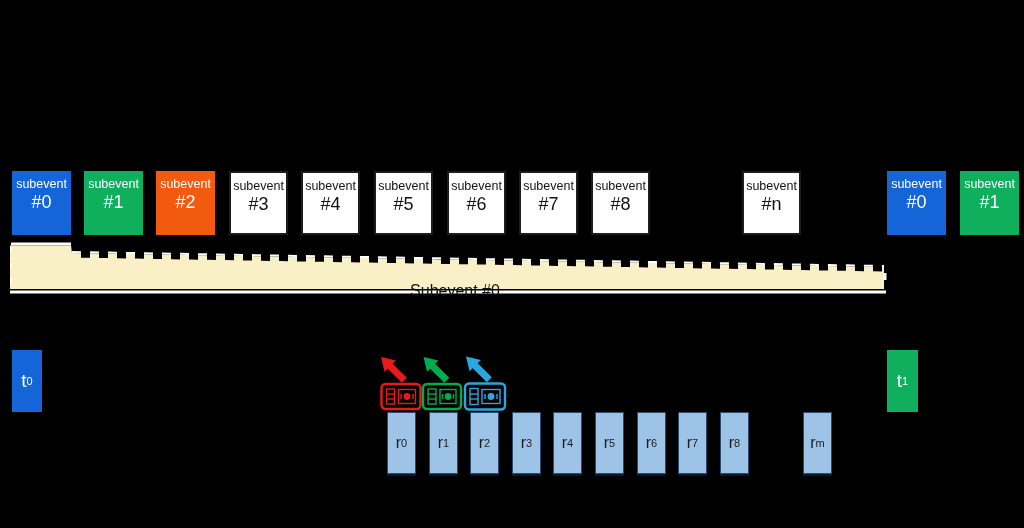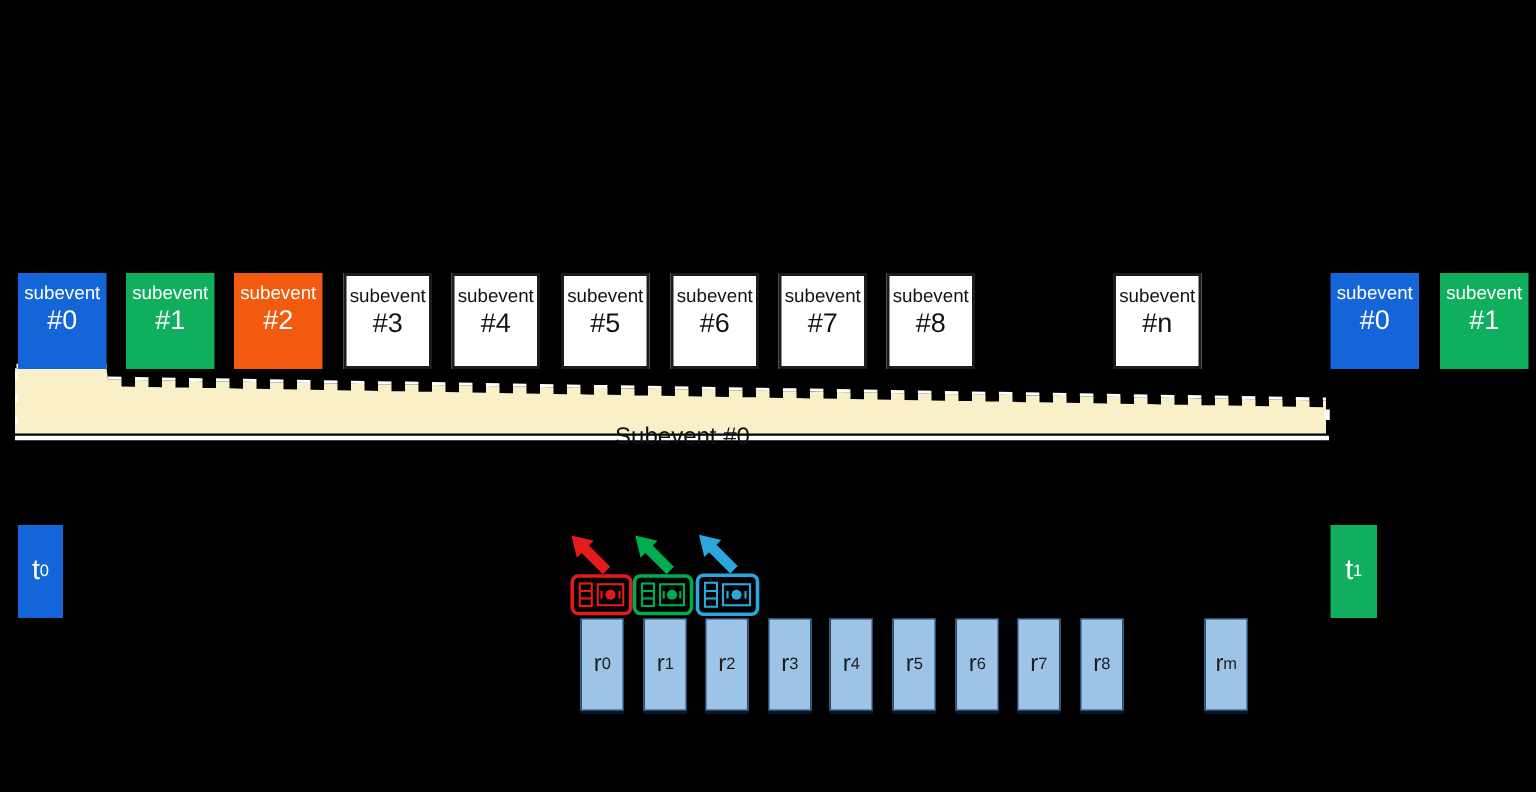--- a/index.html
+++ b/index.html
@@ -4,21 +4,21 @@
 <style>
   html,body{margin:0;padding:0;background:#000;}
   .stage{
     position:relative;width:1024px;height:528px;background:#000;
     overflow:hidden;font-family:"Liberation Sans",sans-serif;
   }
   svg.layer{position:absolute;left:0;top:0;}
 
   
   .sbox{
-    position:absolute;top:182px;width:59px;height:64px;box-sizing:border-box;
+    position:absolute;top:171px;width:59px;height:64px;box-sizing:border-box;
     text-align:center;color:#fff;
   }
   .sbox .l1{font-size:12.5px;margin-top:7px;line-height:1.1;}
   .sbox .l2{font-size:18px;margin-top:1px;line-height:1.1;}
   .v-white{background:#fff;border:2px solid #1c1c1c;color:#121212;}
   .v-blue{background:var(--c-blue);}
   .v-green{background:var(--c-green);}
   .v-orange{background:var(--c-orange);}
 
   

